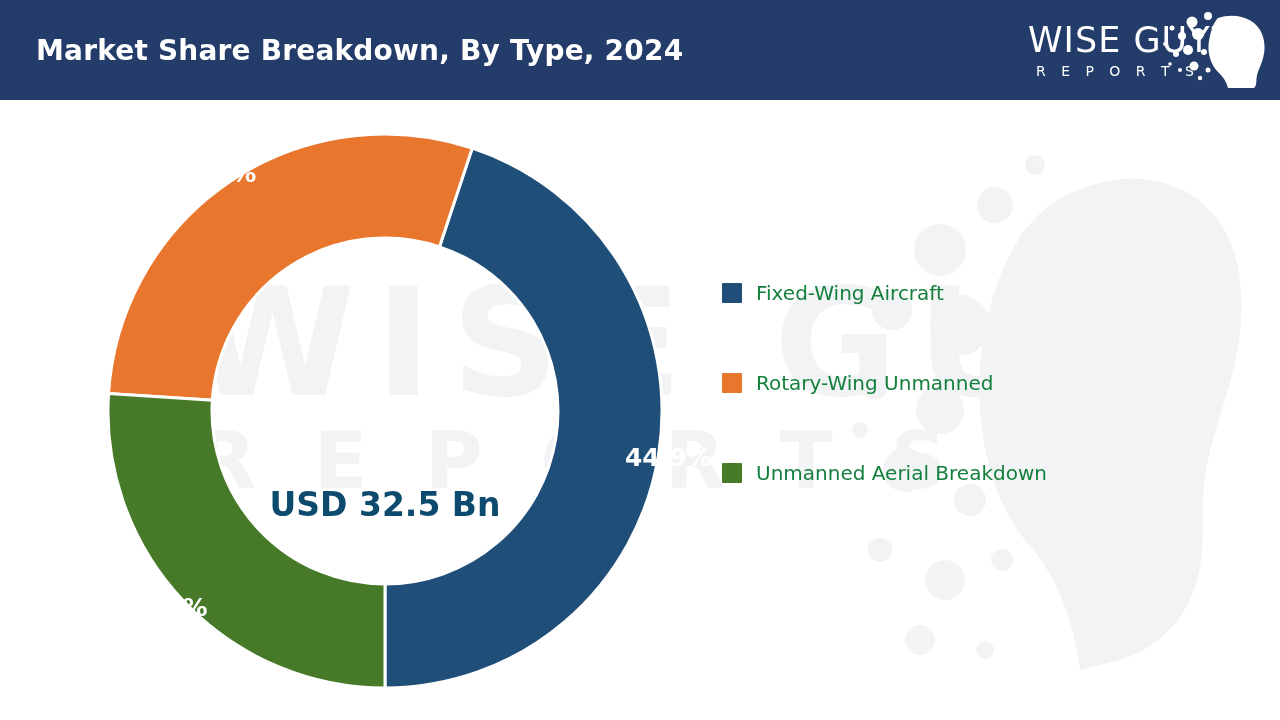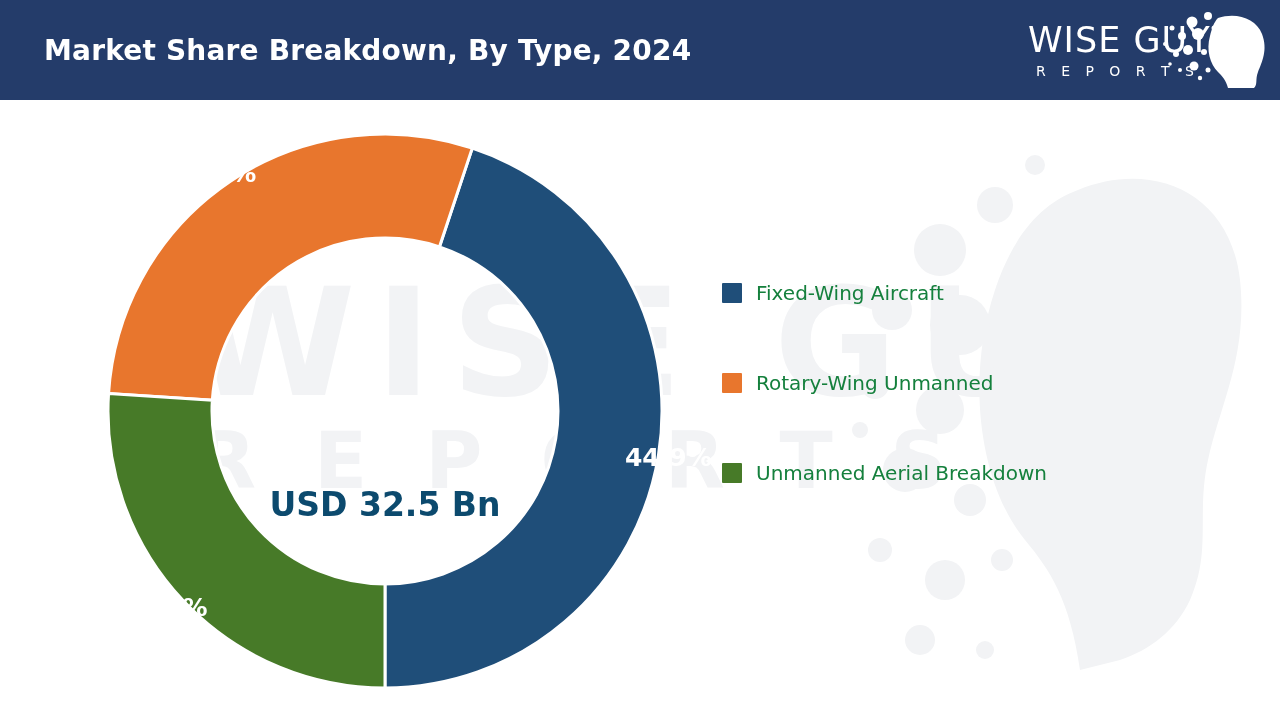--- a/index.html
+++ b/index.html
@@ -10,21 +10,21 @@
     background:#ffffff;
     overflow:hidden;
     position:relative;
   }
   
   #header{
     position:absolute;left:0;top:0;width:1280px;height:100px;
     background:#243C6A;
   }
   #page-title{
-    position:absolute;left:44px;top:0;height:100px;
+    position:absolute;left:36px;top:0;height:100px;
     display:flex;align-items:center;
     color:#ffffff;
     font-size:28px;font-weight:bold;
     letter-spacing:.2px;
     font-family:"DejaVu Sans", sans-serif;
   }
   #logo{
     position:absolute;right:8px;top:6px;width:250px;height:88px;
   }
   #logo svg{display:block;}

